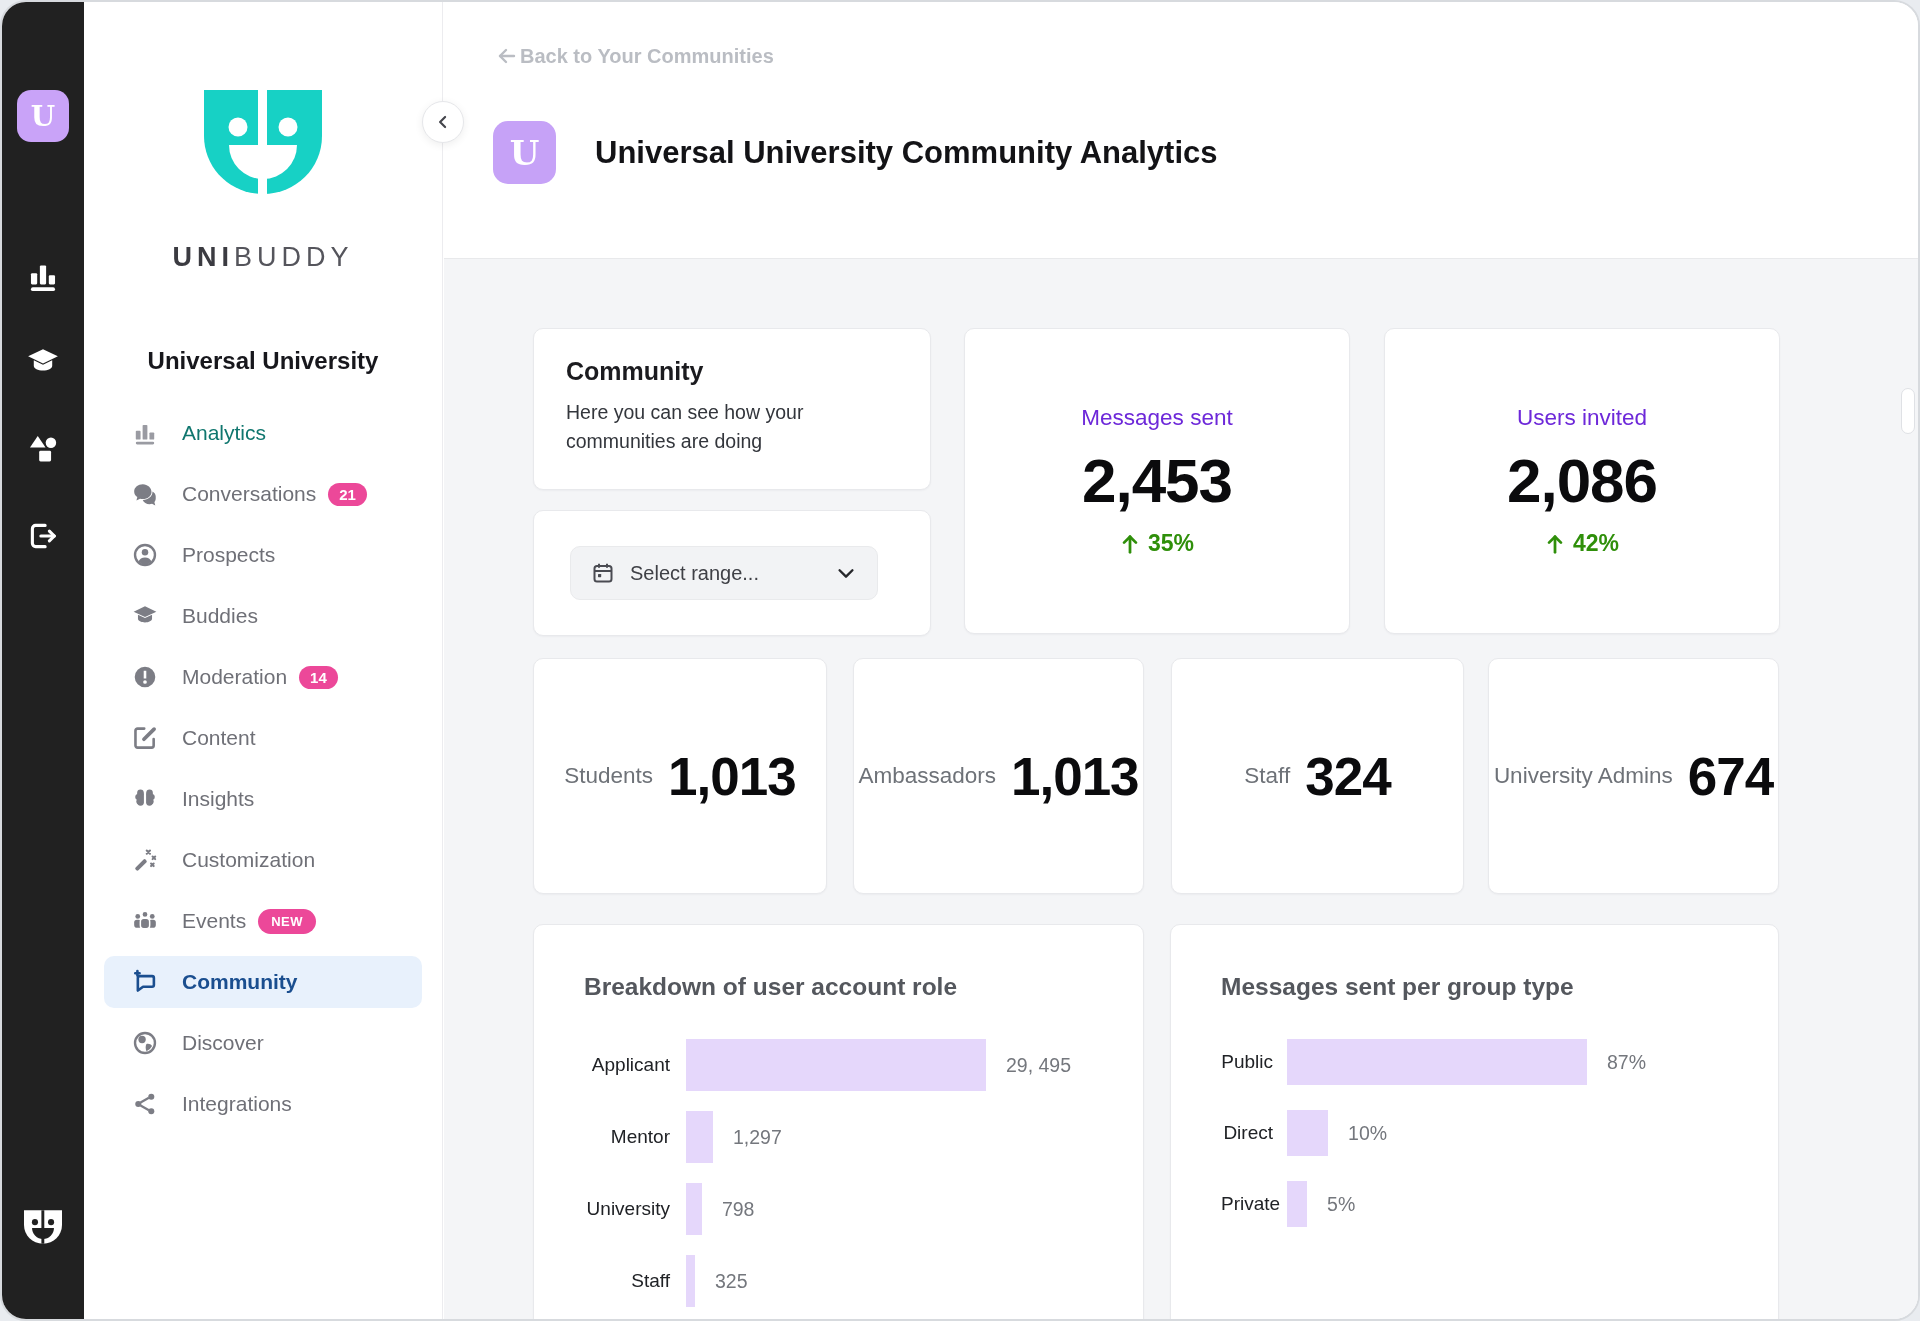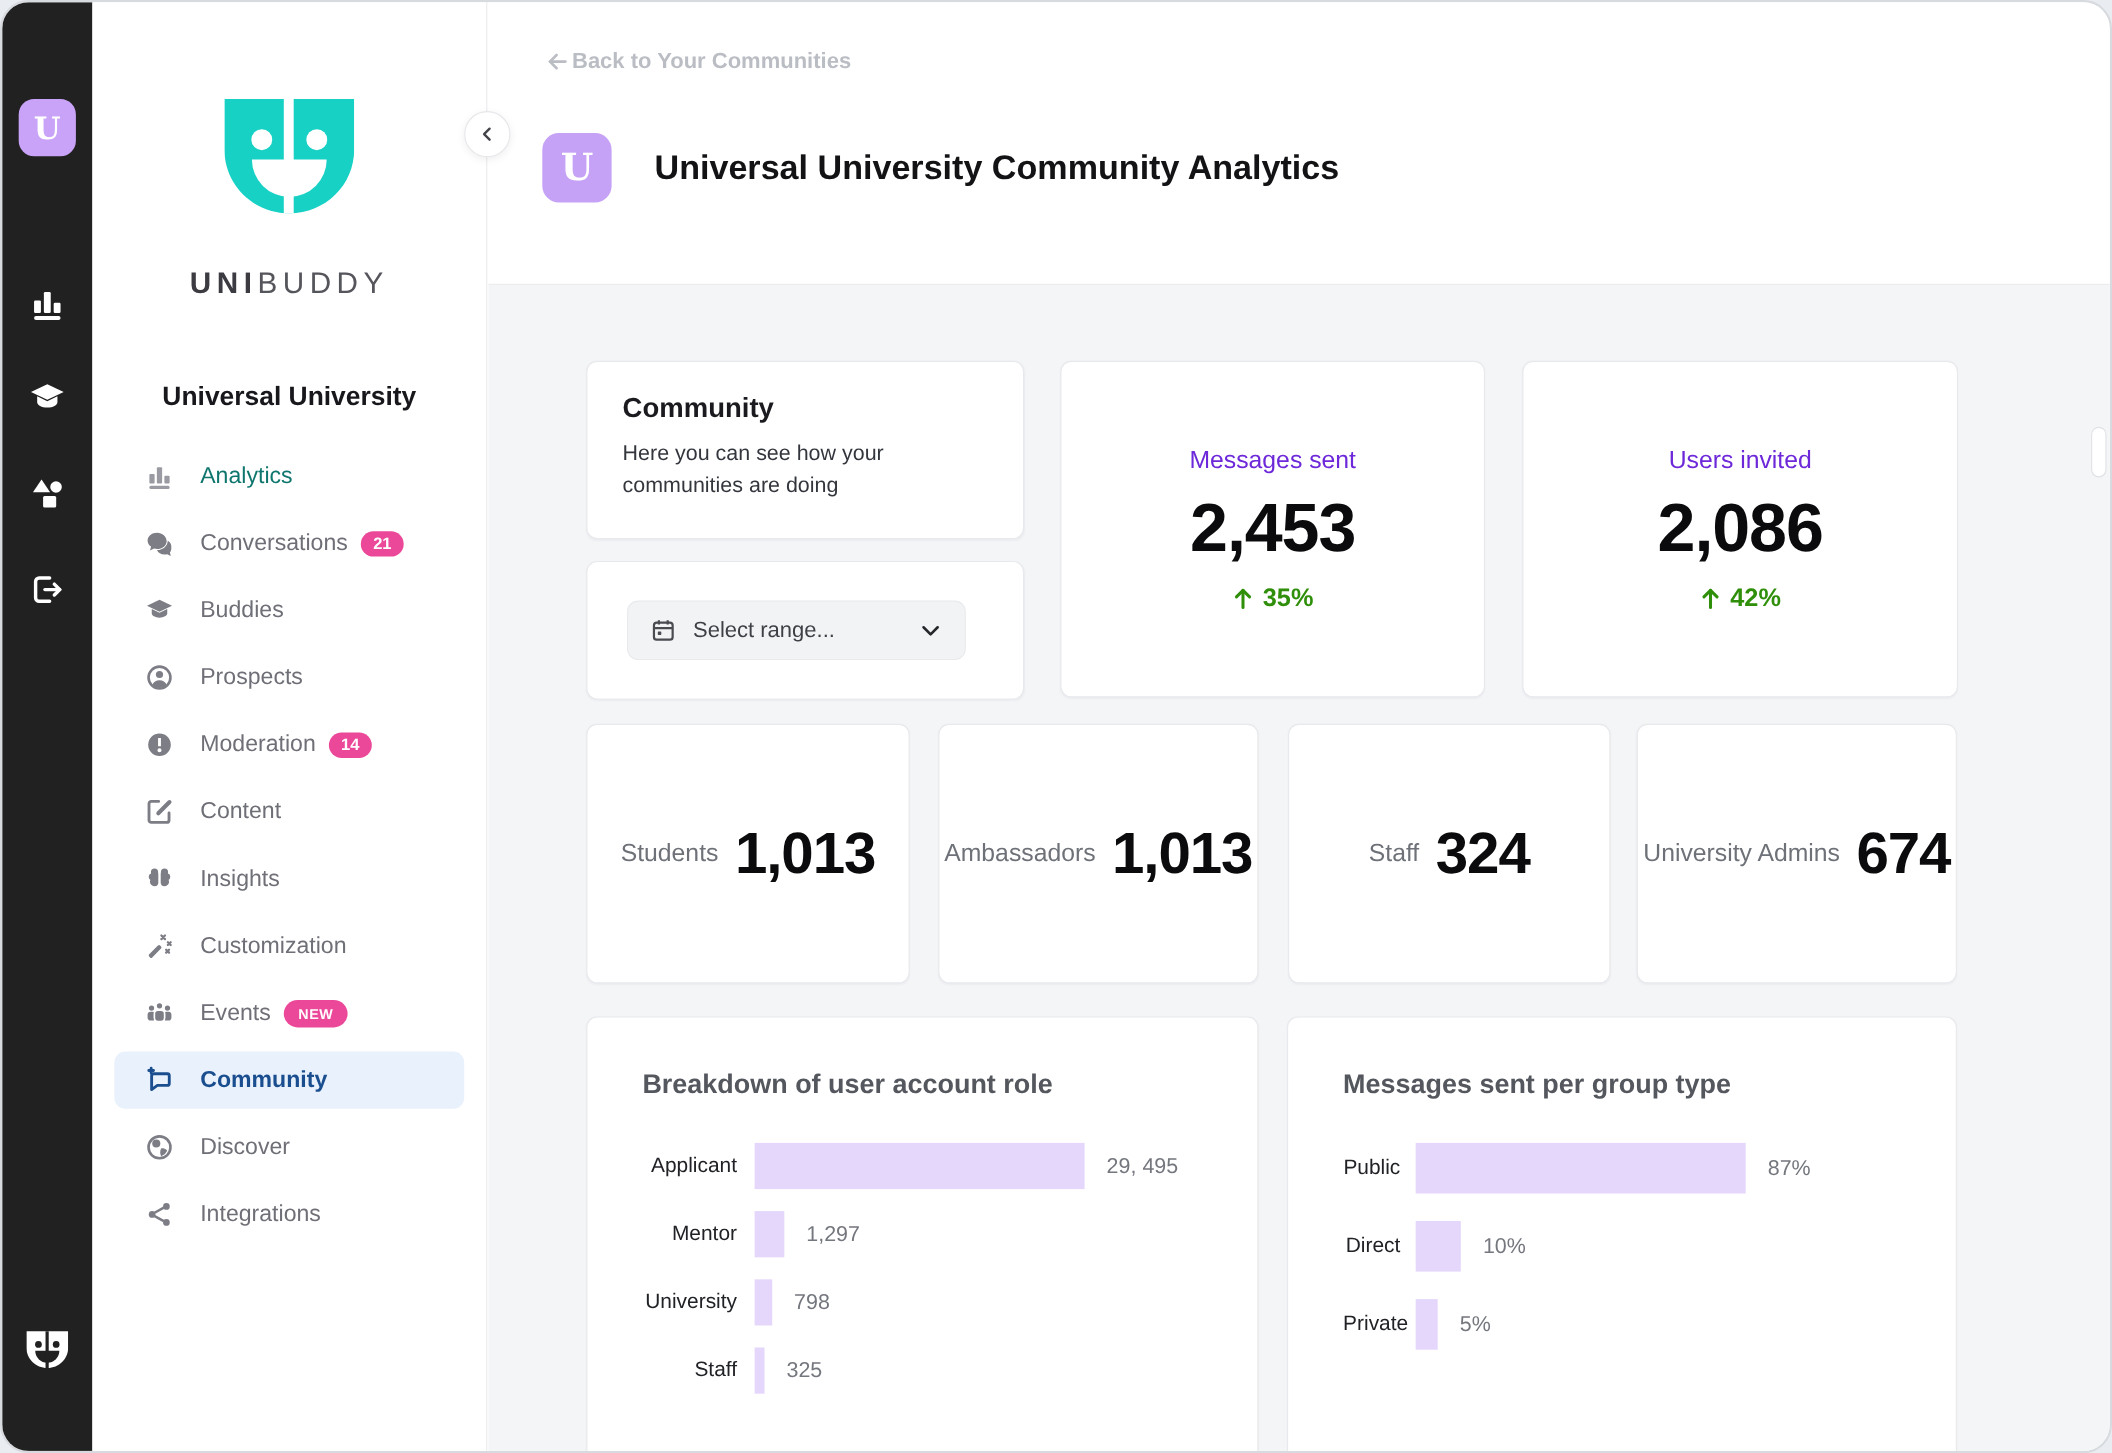--- a/index.html
+++ b/index.html
@@ -61,21 +61,21 @@
   .kpi-change svg { width:20px; height:22px; }
 
   .count-card { top:399px; height:236px; display:flex; flex-direction:row; align-items:center; justify-content:center; gap:15px; }
   .count-label { font-size:22.5px; color:#6e7278; }
   .count-value { font-size:53px; font-weight:800; color:#0b0b0d; letter-spacing:-1px; }
 
   .chart-card { top:665px; height:450px; padding:48px 50px 0; }
   .chart-title { font-size:24.5px; font-weight:600; color:#54575d; }
   .chart-rows { margin-top:38px; }
   .chart-row { display:flex; align-items:center; }
-  .c1 .chart-row { height:42px; margin-bottom:20px; }
+  .c1 .chart-row { height:52px; margin-bottom:20px; }
   .c2 .chart-row { height:46px; margin-bottom:25px; }
   .chart-cat { font-size:19px; color:#202226; text-align:right; flex:0 0 auto; }
   .c1 .chart-cat { width:102px; padding-right:16px; }
   .c2 .chart-cat { width:66px; padding-right:14px; }
   .chart-bar { height:100%; background:#e5d7fb; flex:0 0 auto; }
   .chart-val { margin-left:20px; font-size:19.5px; color:#74777d; }
 
   .scroll-pill { position:absolute; right:3px; top:386px; width:14px; height:46px; background:#fff; border:1px solid #dfe1e5; border-radius:8px; cursor:pointer; z-index:9; }
 </style>
 </head>
@@ -155,33 +155,33 @@
         <span class="nicon"><svg viewBox="0 0 24 24" fill="currentColor">
               <path d="M10 3C5.6 3 2 5.9 2 9.6c0 2.1 1.1 3.9 2.9 5.1L4.1 18l3.3-1.7c.8.2 1.7.4 2.6.4 4.4 0 8-2.9 8-6.6S14.4 3 10 3z"></path>
               <path d="M21.9 14.2c0-1.9-1.2-3.6-3-4.5v.2c0 4.3-4.1 7.6-8.7 7.6h-.3c.9 2.3 3.4 3.9 6.3 3.9.8 0 1.6-.1 2.3-.4l3 1.5-.8-2.9c.7-1 1.2-2.1 1.2-3.4z"></path>
             </svg></span>
         <span>Conversations</span>
         <span class="badge">21</span>
       </div>
 
       <div class="nav-item">
         <span class="nicon"><svg viewBox="0 0 24 24" fill="currentColor">
-              <path d="M12 3 1.5 8 12 13 22.5 8z"></path>
-              <path d="M5.5 10.8v3.8c0 1.9 2.9 3.4 6.5 3.4s6.5-1.5 6.5-3.4v-3.8L12 13.9z"></path>
-            </svg></span>
-        <span>Buddies</span>
-      </div>
-
-      <div class="nav-item">
-        <span class="nicon"><svg viewBox="0 0 24 24" fill="currentColor">
               <circle cx="12" cy="12" r="9.2" fill="none" stroke="currentColor" stroke-width="2.2"></circle>
               <circle cx="12" cy="9.4" r="3"></circle>
               <path d="M5.9 18.1c1-2.5 3.3-3.9 6.1-3.9s5.1 1.4 6.1 3.9A9 9 0 0 1 12 20.8a9 9 0 0 1-6.1-2.7z"></path>
             </svg></span>
         <span>Prospects</span>
+      </div>
+
+      <div class="nav-item">
+        <span class="nicon"><svg viewBox="0 0 24 24" fill="currentColor">
+              <path d="M12 3 1.5 8 12 13 22.5 8z"></path>
+              <path d="M5.5 10.8v3.8c0 1.9 2.9 3.4 6.5 3.4s6.5-1.5 6.5-3.4v-3.8L12 13.9z"></path>
+            </svg></span>
+        <span>Buddies</span>
       </div>
 
       <div class="nav-item">
         <span class="nicon"><svg viewBox="0 0 24 24">
               <path fill="currentColor" fill-rule="evenodd" d="M12 2.5A9.5 9.5 0 1 0 21.5 12 9.5 9.5 0 0 0 12 2.5zM10.8 6.3h2.4v7h-2.4zM12 18.3a1.7 1.7 0 1 1 1.7-1.7A1.7 1.7 0 0 1 12 18.3z"></path>
             </svg></span>
         <span>Moderation</span>
         <span class="badge">14</span>
       </div>
 

